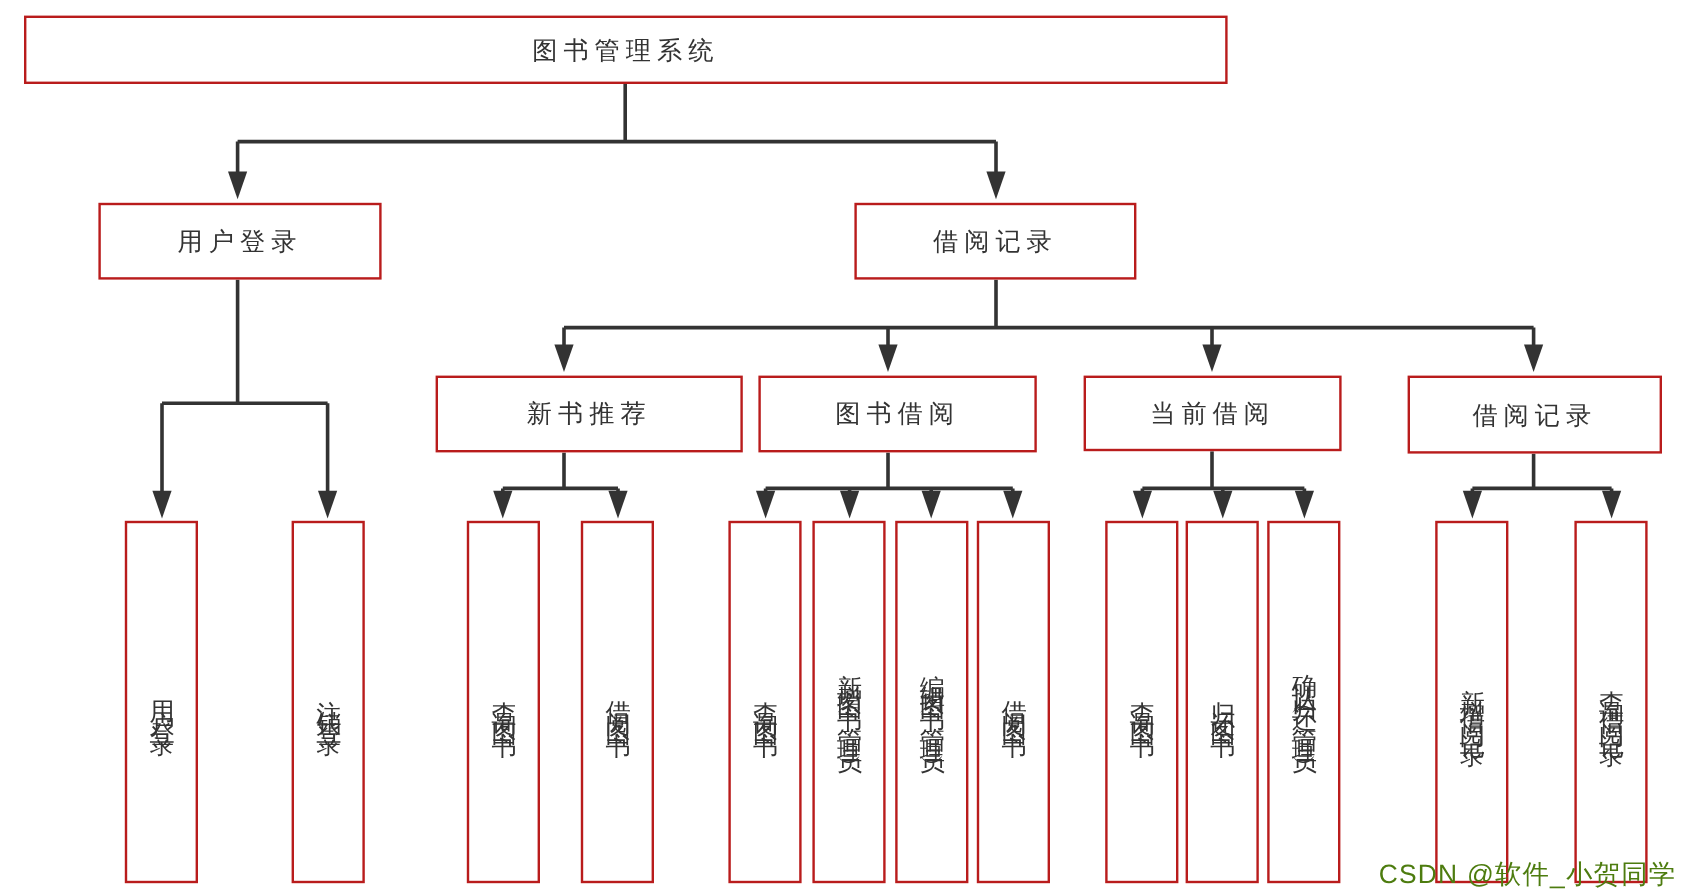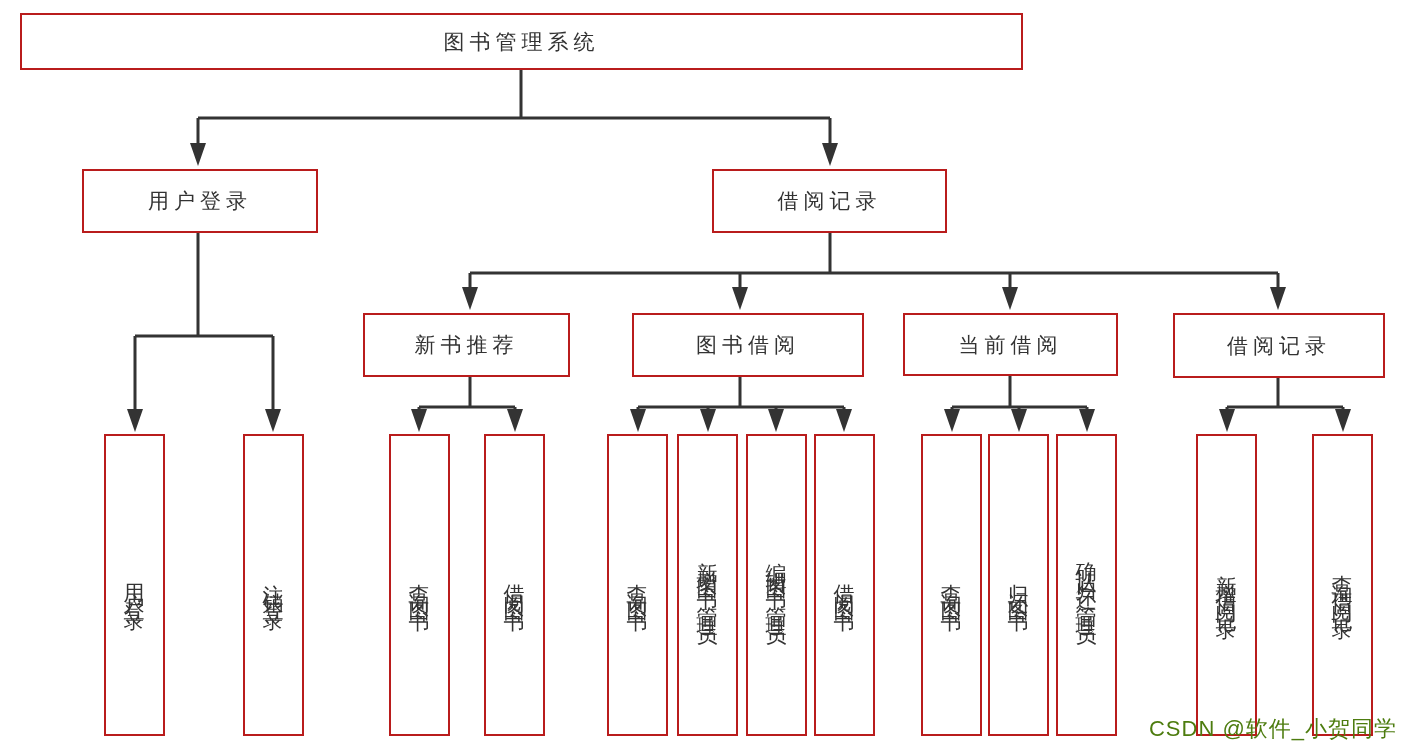--- a/index.html
+++ b/index.html
@@ -77,21 +77,21 @@
     <span>图书管理系统</span>
   </div>
 
   <div class="node" style="left:82px;top:169px;width:236px;height:64px;">
     <span>用户登录</span>
   </div>
   <div class="node" style="left:712px;top:169px;width:235px;height:64px;">
     <span>借阅记录</span>
   </div>
 
-  <div class="node" style="left:363px;top:313px;width:207px;height:64px;">
+  <div class="node" style="left:363px;top:313px;width:256px;height:64px;">
     <span>新书推荐</span>
   </div>
   <div class="node" style="left:632px;top:313px;width:232px;height:64px;">
     <span>图书借阅</span>
   </div>
   <div class="node" style="left:1173px;top:313px;width:212px;height:65px;">
     <span>借阅记录</span>
   </div>
   <div class="node" style="left:903px;top:313px;width:215px;height:63px;">
     <span>当前借阅</span>

